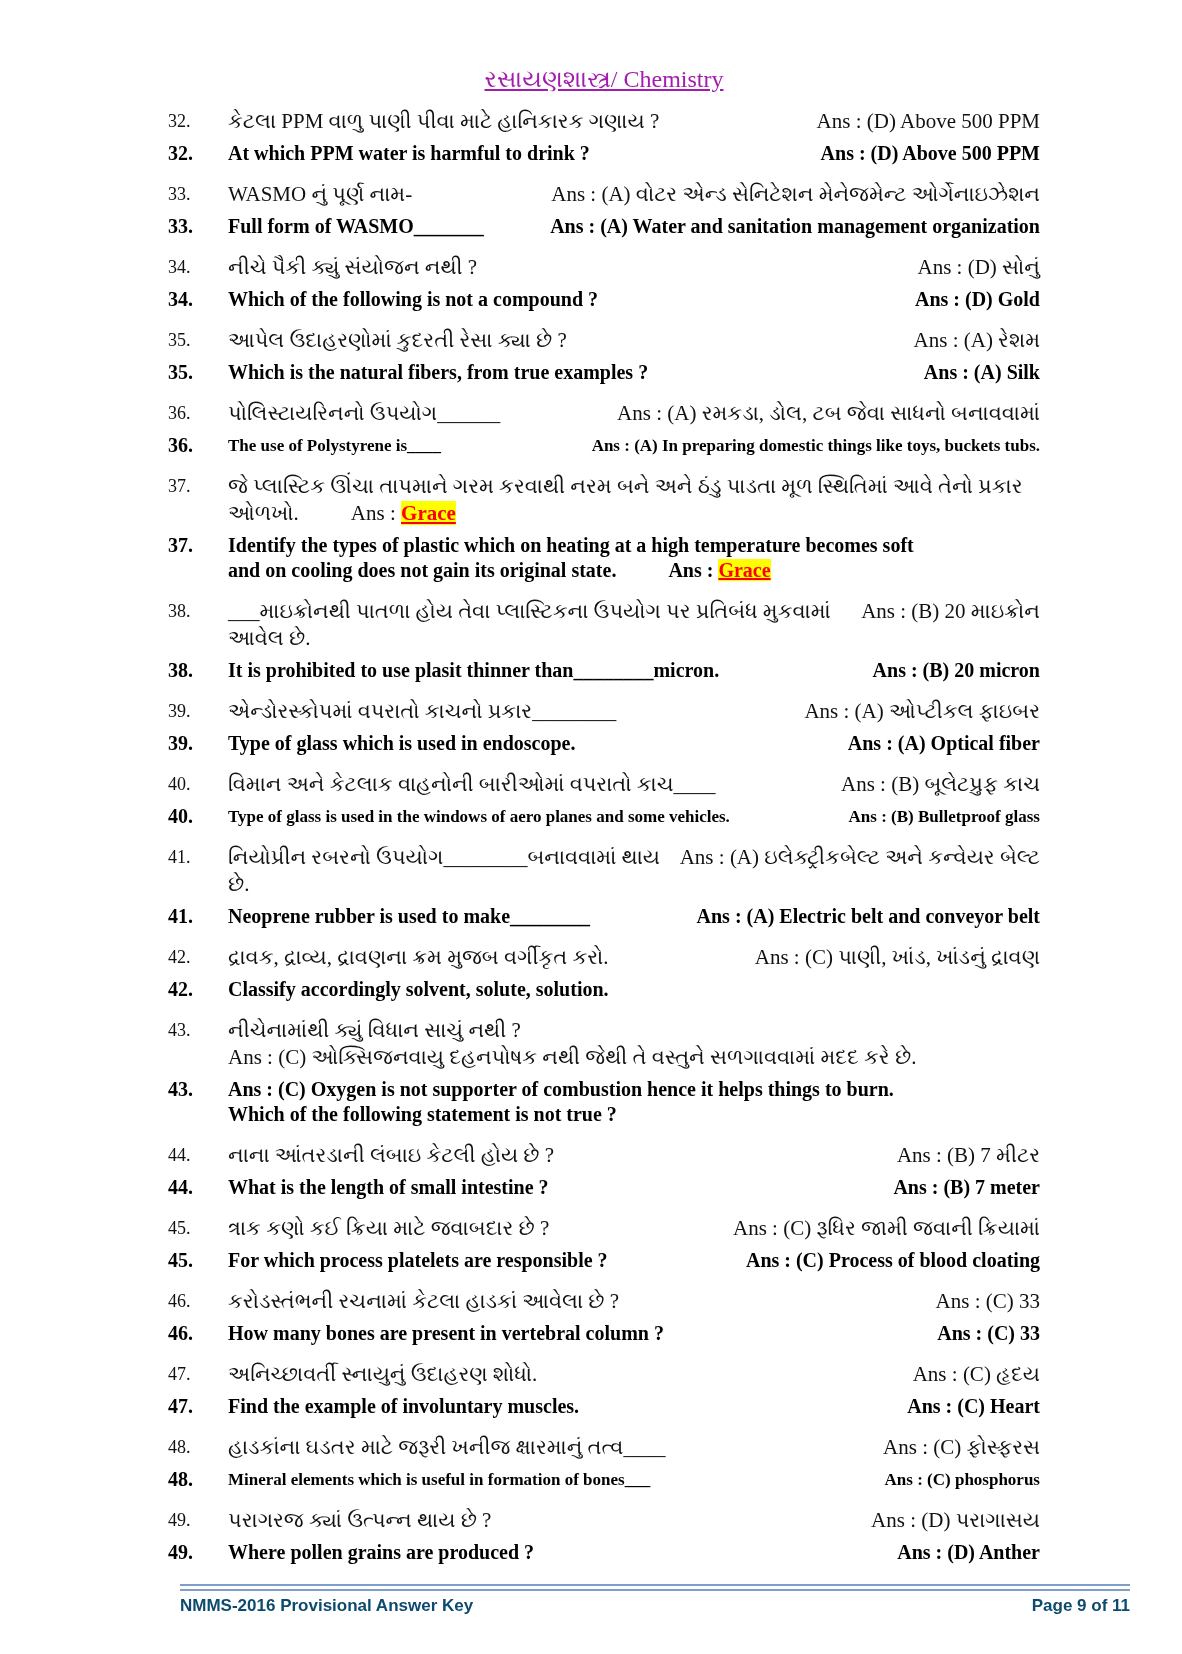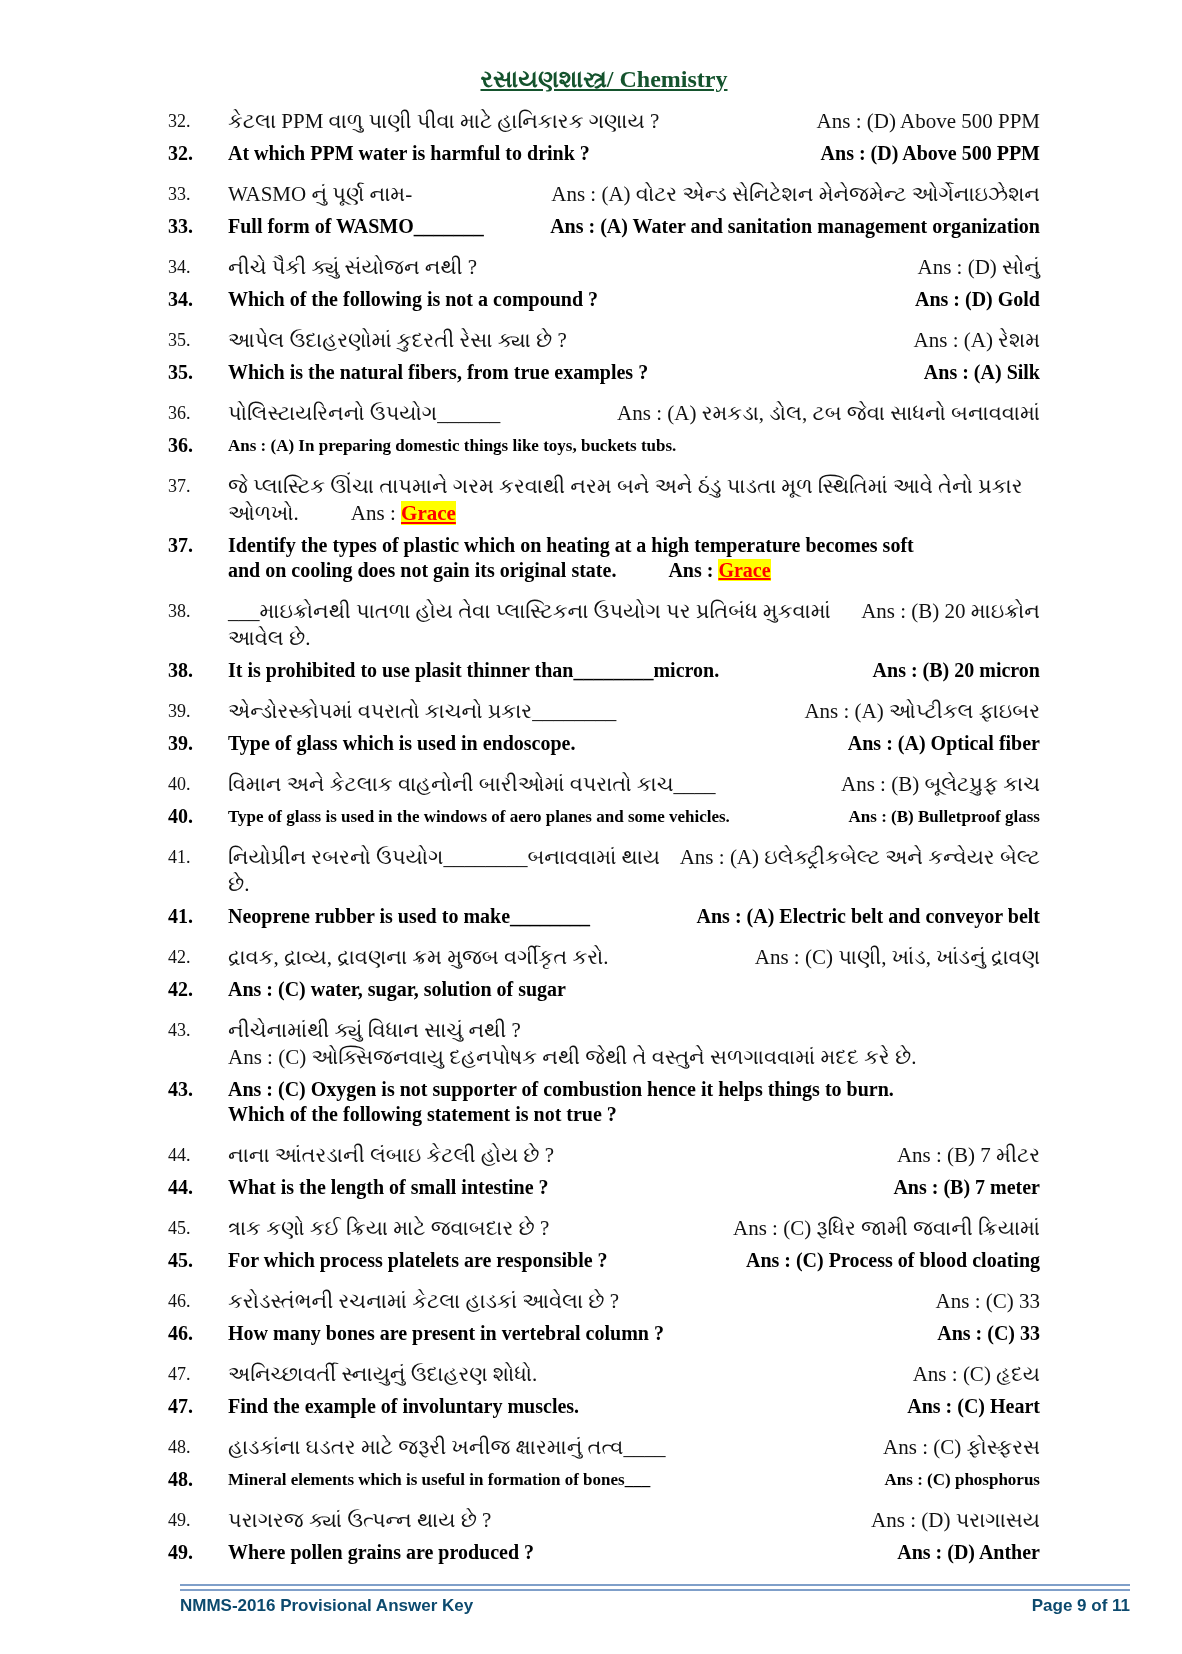--- a/index.html
+++ b/index.html
@@ -13,25 +13,25 @@
     overflow:hidden;
   }
   .content{
     position:absolute;
     left:168px;
     right:142px;
     top:66px;
   }
   .doc-title{
     text-align:center;
-    font-weight:bold;
+    font-weight:normal;
     font-size:24px;
     text-decoration:underline;
     margin-bottom:14px;
-    color:#14532d;
+    color:#a21caf;
   }
   .qa-row{display:flex;}
   .qa-row.gu{margin-top:15px; font-size:21px; line-height:27px;}
   .qa-row.en{margin-top:6px; font-size:20px; line-height:25px; font-weight:bold; color:#000000;}
   .qa-row .num{
     flex:0 0 60px;
     font-size:18px;
   }
   .qa-row.en .num{font-size:20px; font-weight:bold;}
   .qa-row .body{flex:1 1 auto; min-width:0;}
@@ -155,20 +155,21 @@
             <div class="line">
               <span class="q">પોલિસ્ટાયરિનનો ઉપયોગ______</span>
               <span class="ans">Ans : (A) રમકડા, ડોલ, ટબ જેવા સાધનો બનાવવામાં</span>
             </div>
           </div>
         </div>
         <div class="qa-row en">
           <div class="num">36.</div>
           <div class="body small-text">
             <div class="line">
+              <span class="q">The use of Polystyrene is____</span>
               <span class="ans">Ans : (A) In preparing domestic things like toys, buckets tubs.</span>
             </div>
           </div>
         </div>
         <div class="qa-row gu multi">
           <div class="num">37.</div>
           <div class="body">
             <div class="line"><span class="q">જે પ્લાસ્ટિક ઊંચા તાપમાને ગરમ કરવાથી નરમ બને અને ઠંડુ પાડતા મૂળ સ્થિતિમાં આવે તેનો પ્રકાર</span></div>
             <div class="line"><span class="q with-ans">ઓળખો.</span><span class="ans"><span>Ans : </span><span class="hl" style="background: rgb(255, 255, 0); color: rgb(255, 0, 0);">Grace</span></span></div>
           </div>
@@ -258,21 +259,21 @@
             <div class="line">
               <span class="q">દ્રાવક, દ્રાવ્ય, દ્રાવણના ક્રમ મુજબ વર્ગીકૃત કરો.</span>
               <span class="ans">Ans : (C) પાણી, ખાંડ, ખાંડનું દ્રાવણ</span>
             </div>
           </div>
         </div>
         <div class="qa-row en">
           <div class="num">42.</div>
           <div class="body">
             <div class="line">
-              <span class="ans">Ans : (C) water, sugar, solution of sugar</span>
+              <span class="q">Classify accordingly solvent, solute, solution.</span>
             </div>
           </div>
         </div>
         <div class="qa-row gu multi">
           <div class="num">43.</div>
           <div class="body">
             <div class="line"><span class="q">નીચેનામાંથી ક્યું વિધાન સાચું નથી ?</span></div>
             <div class="line"><span>Ans : (C) ઓક્સિજનવાયુ દહનપોષક નથી જેથી તે વસ્તુને સળગાવવામાં મદદ કરે છે.</span></div>
           </div>
         </div>

